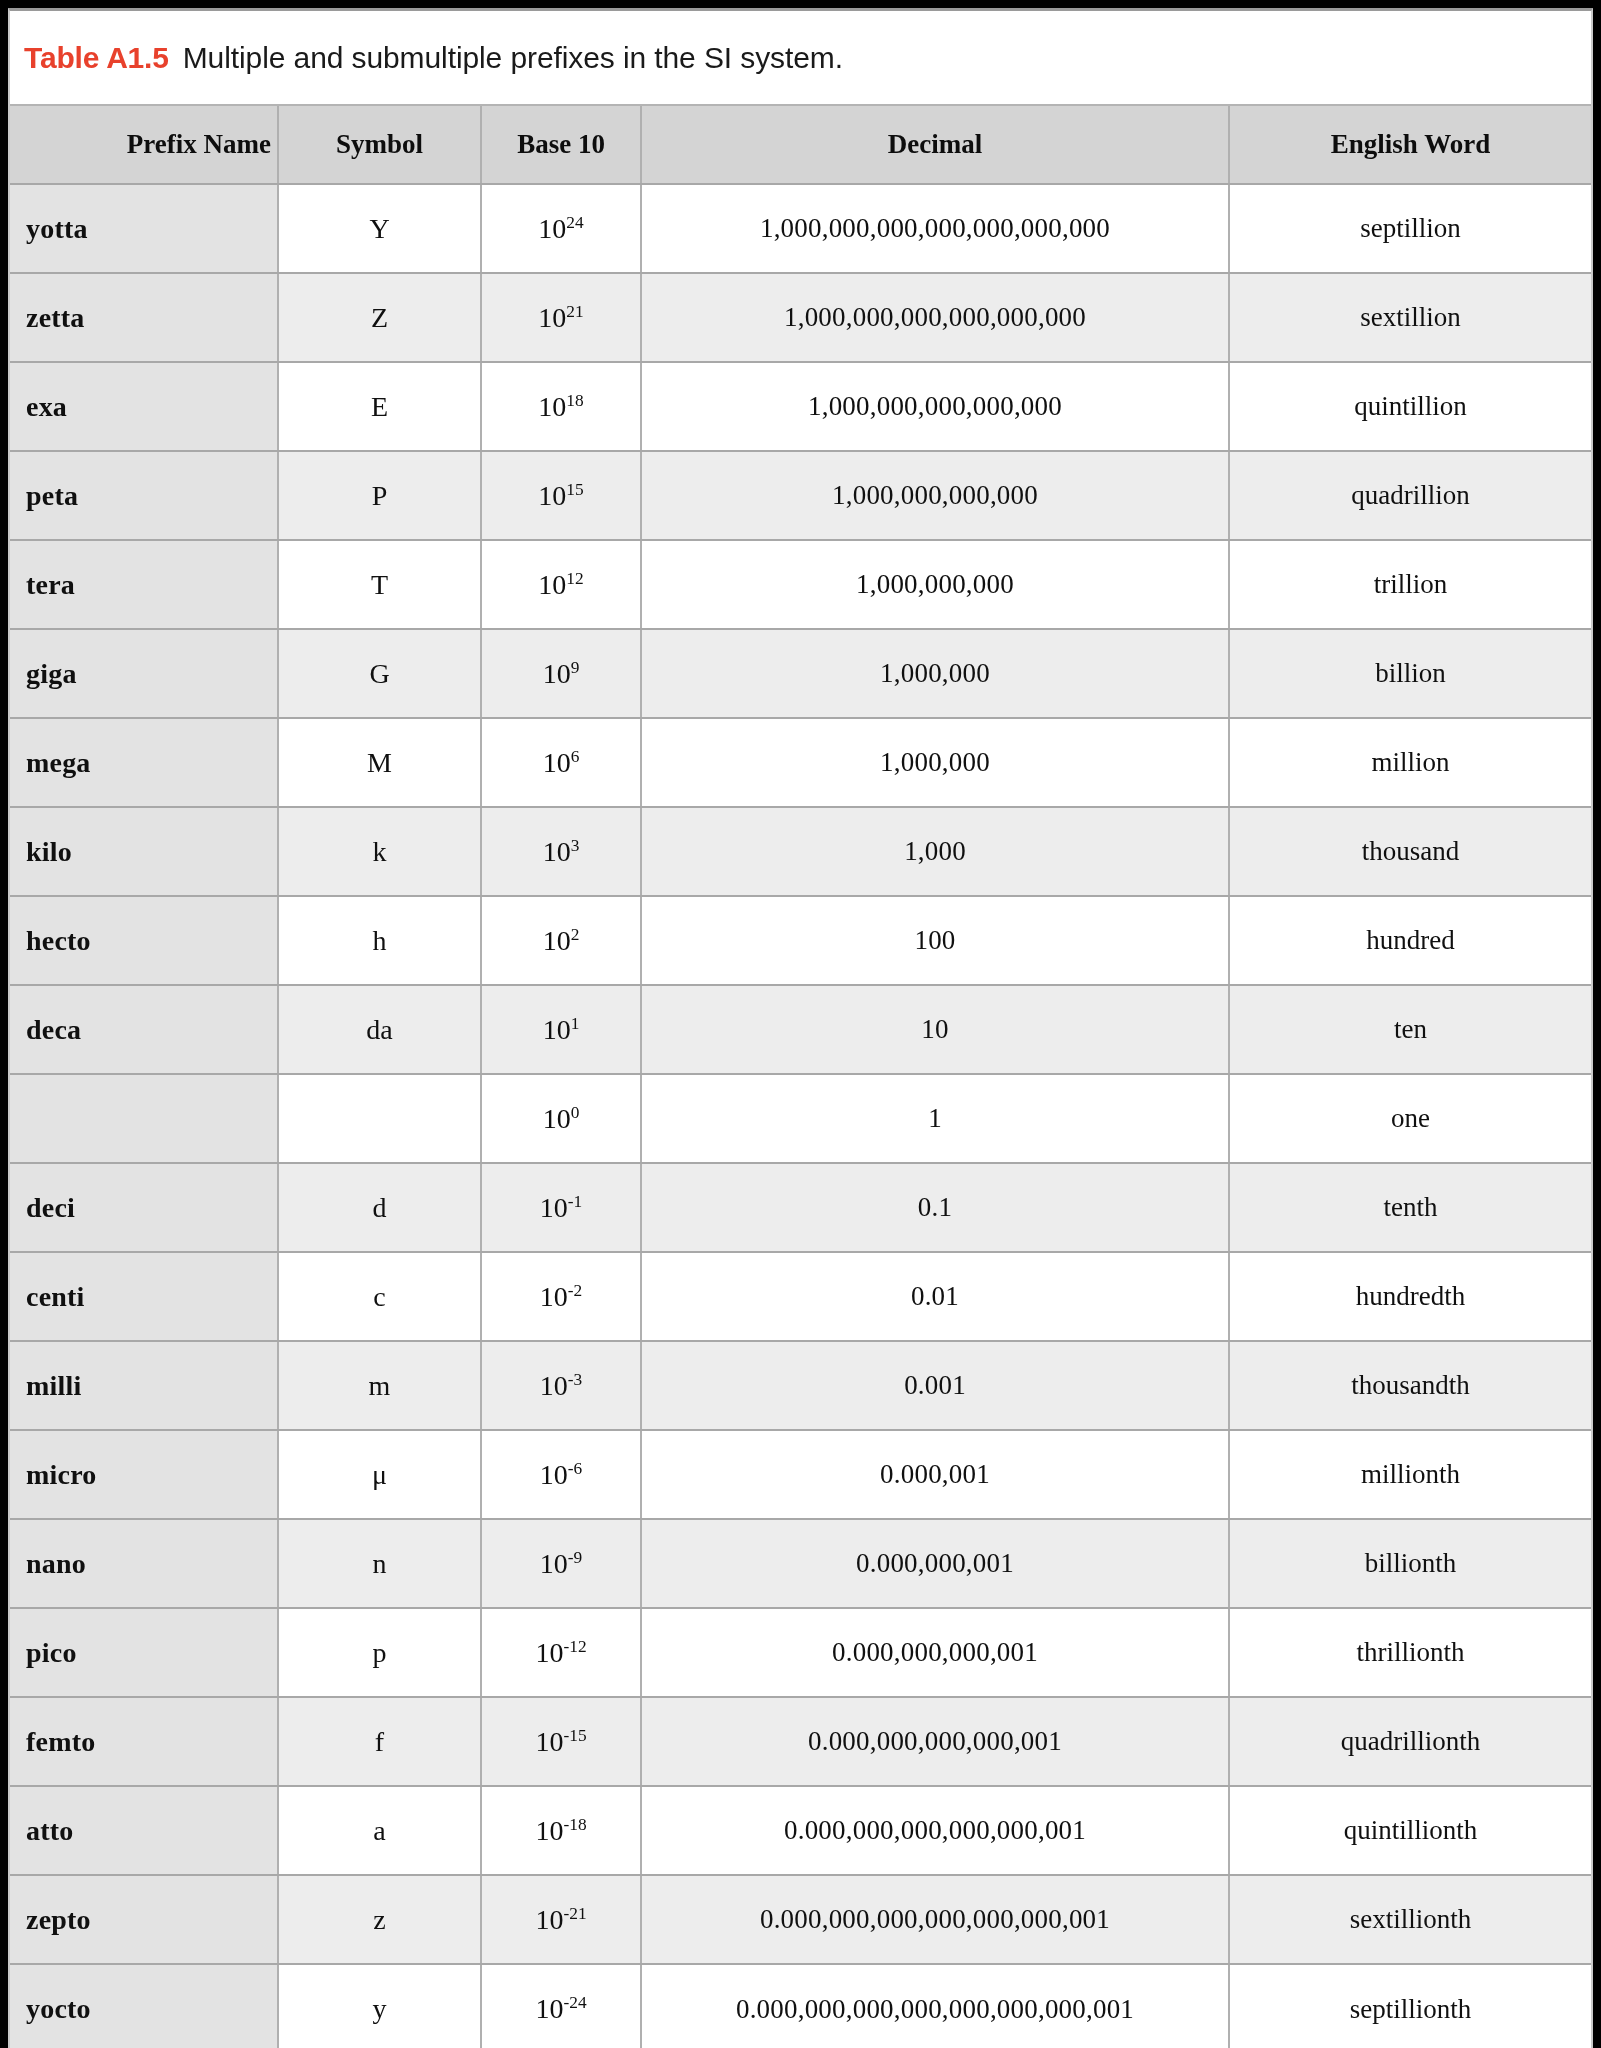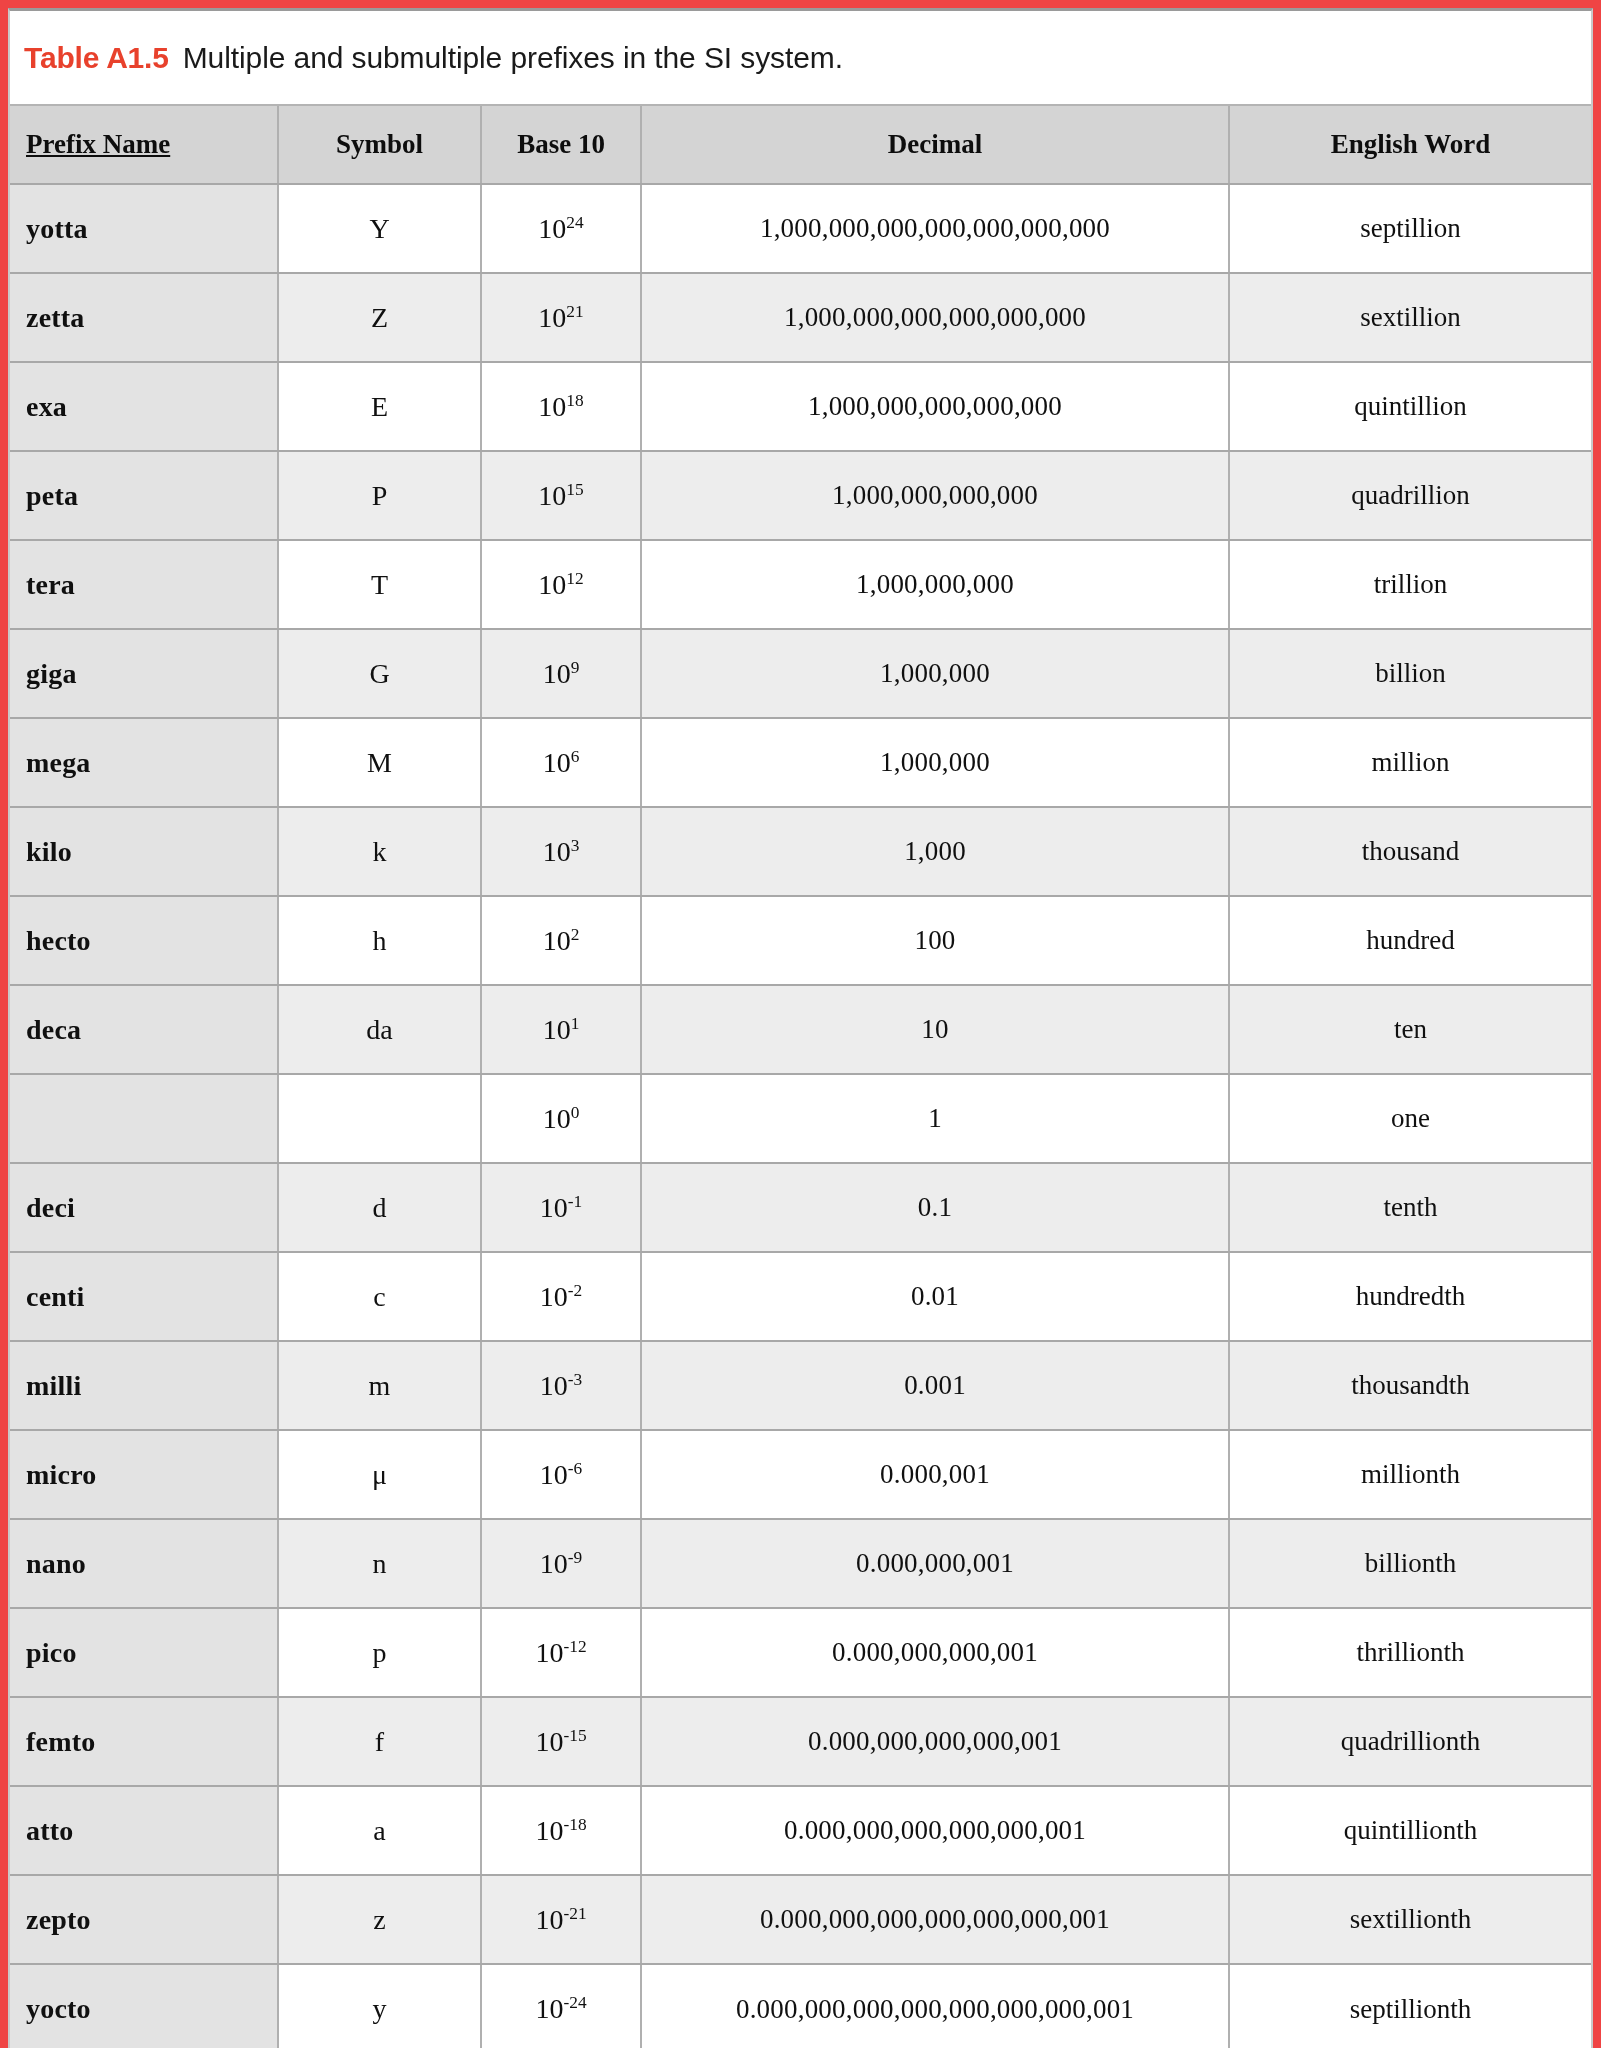--- a/index.html
+++ b/index.html
@@ -11,21 +11,21 @@
 
   body {
     font-family: "Liberation Serif", "DejaVu Serif", serif;
     -webkit-font-smoothing: antialiased;
   }
 
   #page {
     width: 1601px;
     height: 2048px;
     position: relative;
-    background: #ef4444;
+    background: #000000;
     box-sizing: border-box;
     overflow: hidden;
   }
 
   
   .table-frame {
     position: absolute;
     left: 8px;
     top: 8px;
     width: 1585px;
@@ -88,21 +88,21 @@
 
   thead th {
     background: #d4d4d4;
     height: 78px;
     font-weight: bold;
     font-size: 27px;
     color: #0d0d0d;
     vertical-align: middle;
     border-bottom: 2px solid #a0a0a0;
   }
-  thead th.h-prefix { text-align: left; padding-left: 16px; text-decoration: underline; }
+  thead th.h-prefix { text-align: right; padding-left: 16px; }
 
   tbody tr { height: 89px; }
 
   tbody td {
     vertical-align: middle;
     text-align: center;
     font-size: 28px;
     color: #101010;
     background: #ffffff;
   }

